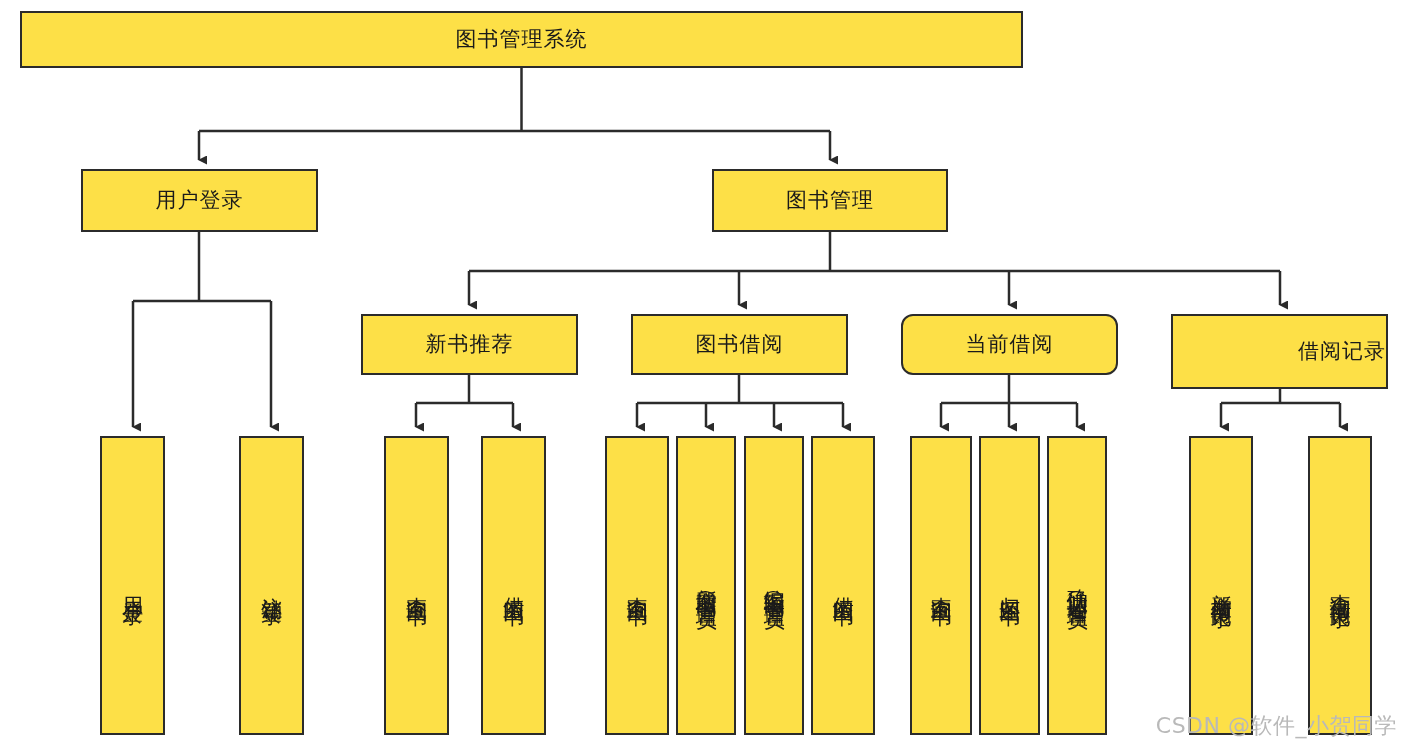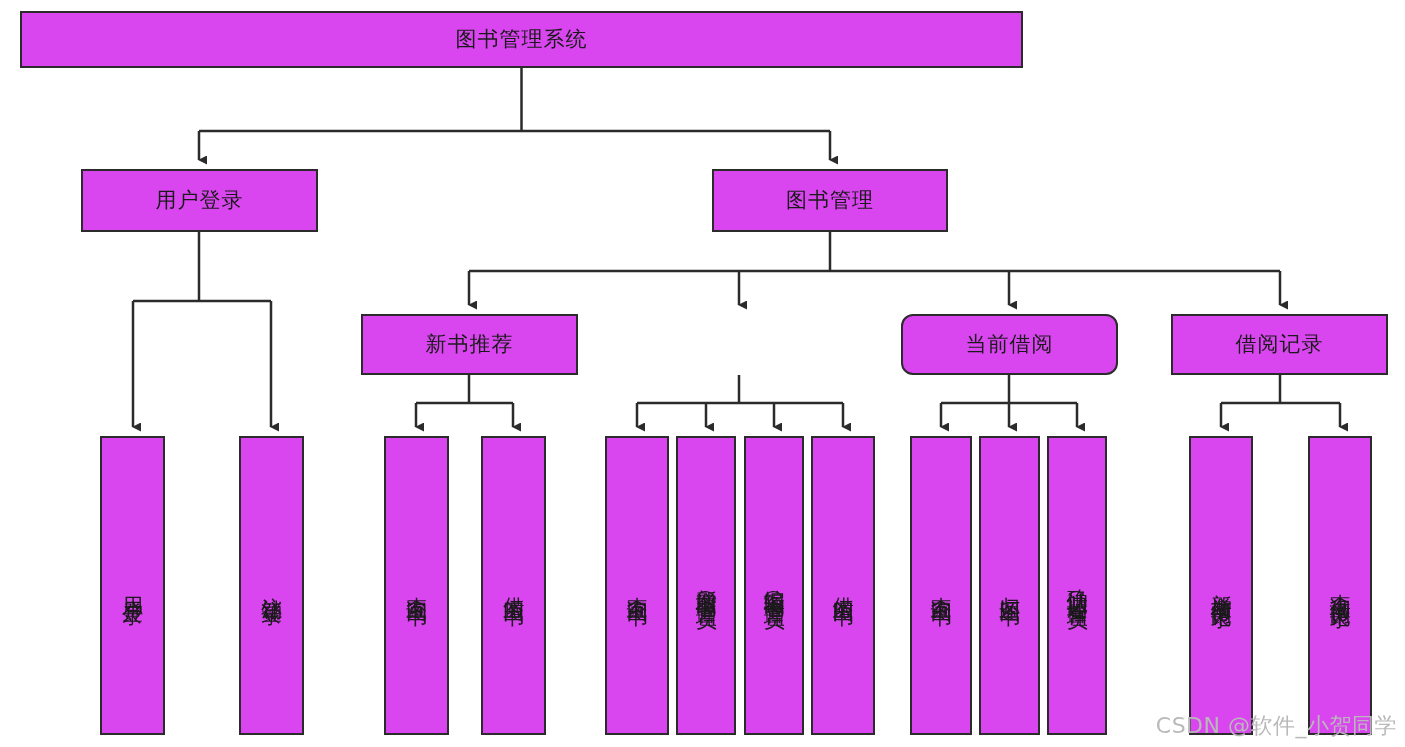--- a/index.html
+++ b/index.html
@@ -22,21 +22,21 @@
     position: absolute;
     left: 0;
     top: 0;
     width: 1405px;
     height: 747px;
     pointer-events: none;
   }
   .node {
     position: absolute;
     box-sizing: border-box;
-    background: #d946ef;
+    background: #fde047;
     border: 2px solid #2b2b2b;
     display: flex;
     align-items: center;
     justify-content: center;
     color: #1a1a1a;
   }
   .node.horizontal {
     font-size: 21px;
     letter-spacing: 1px;
     line-height: 1.2;
@@ -131,26 +131,29 @@
   </div>
 
   <div class="node horizontal" style="left:361px; top:314px; width:217px; height:61px;">
     <span>新书推荐</span>
   </div>
 
   <div class="node horizontal" style="left:712px; top:169px; width:236px; height:63px;">
     <span>图书管理</span>
   </div>
 
+  <div class="node horizontal" style="left:631px; top:314px; width:217px; height:61px;">
+    <span>图书借阅</span>
+  </div>
 
   <div class="node horizontal" style="left:901px; top:314px; width:217px; height:61px;border-radius:12px;">
     <span>当前借阅</span>
   </div>
 
-  <div class="node horizontal" style="left:1171px; top:314px; width:217px; height:61px;">
+  <div class="node horizontal" style="left:1171px; top:314px; width:217px; height:75px;justify-content:flex-end;">
     <span>借阅记录</span>
   </div>
 
   <div class="node vertical" style="left:100px; top:436px; width:65px; height:299px;">
     <span class="vtext">用户登录</span>
   </div>
 
   <div class="node vertical" style="left:239px; top:436px; width:65px; height:299px;">
     <span class="vtext">注销登录</span>
   </div>

